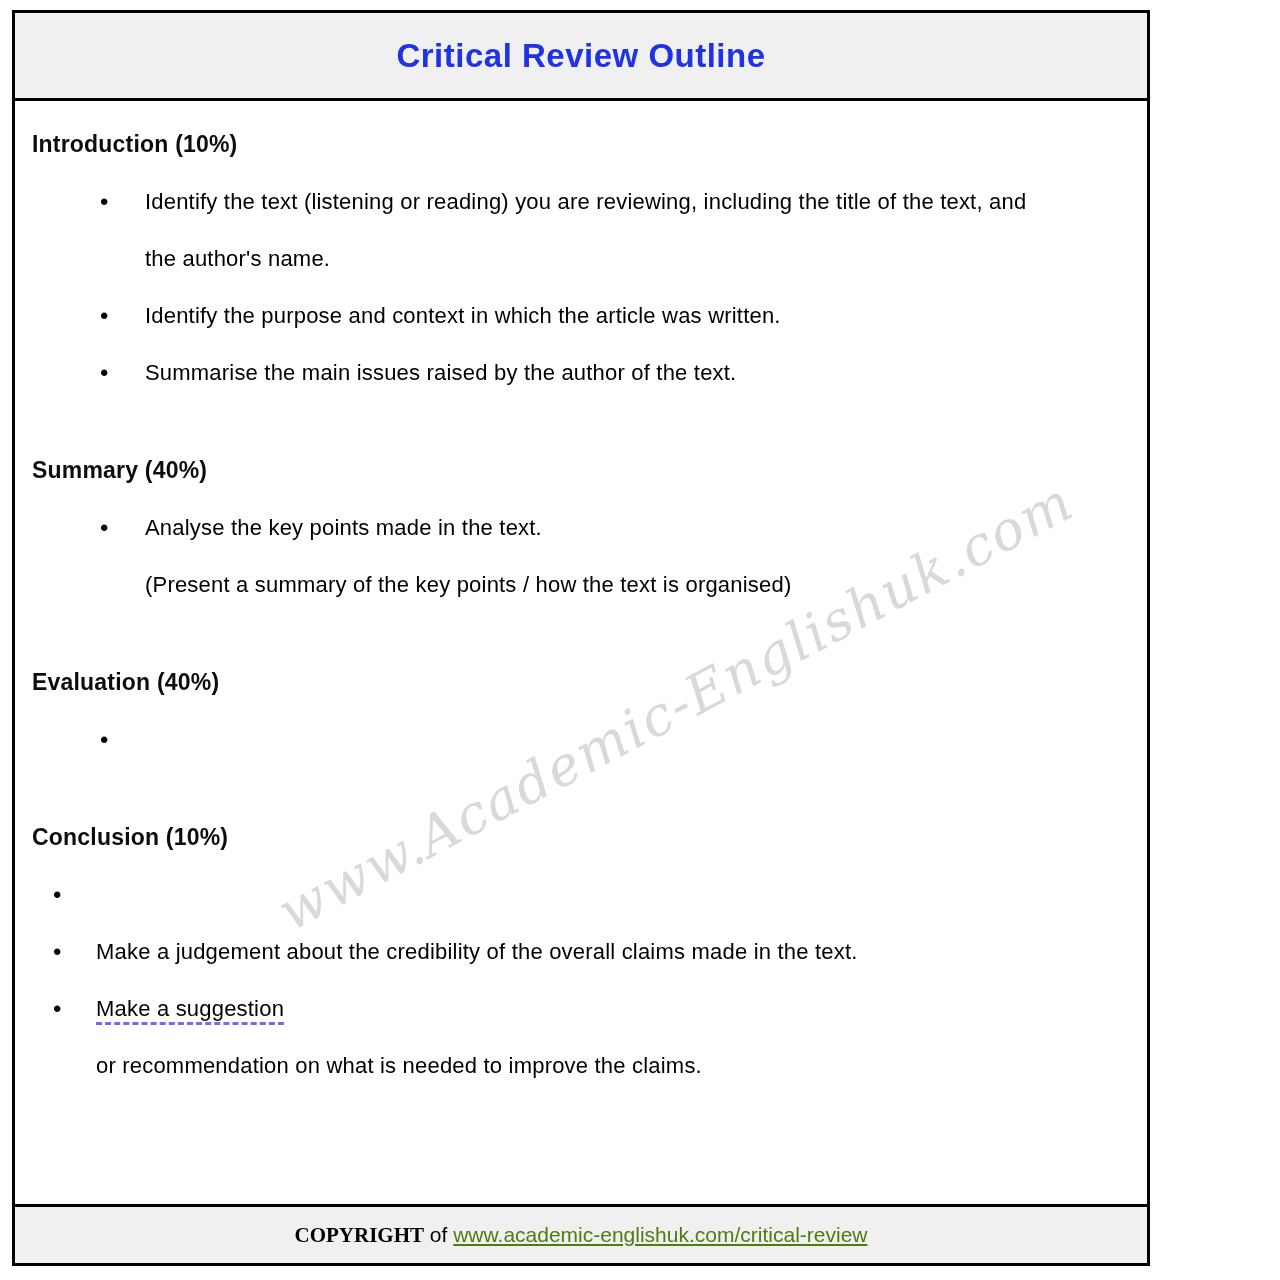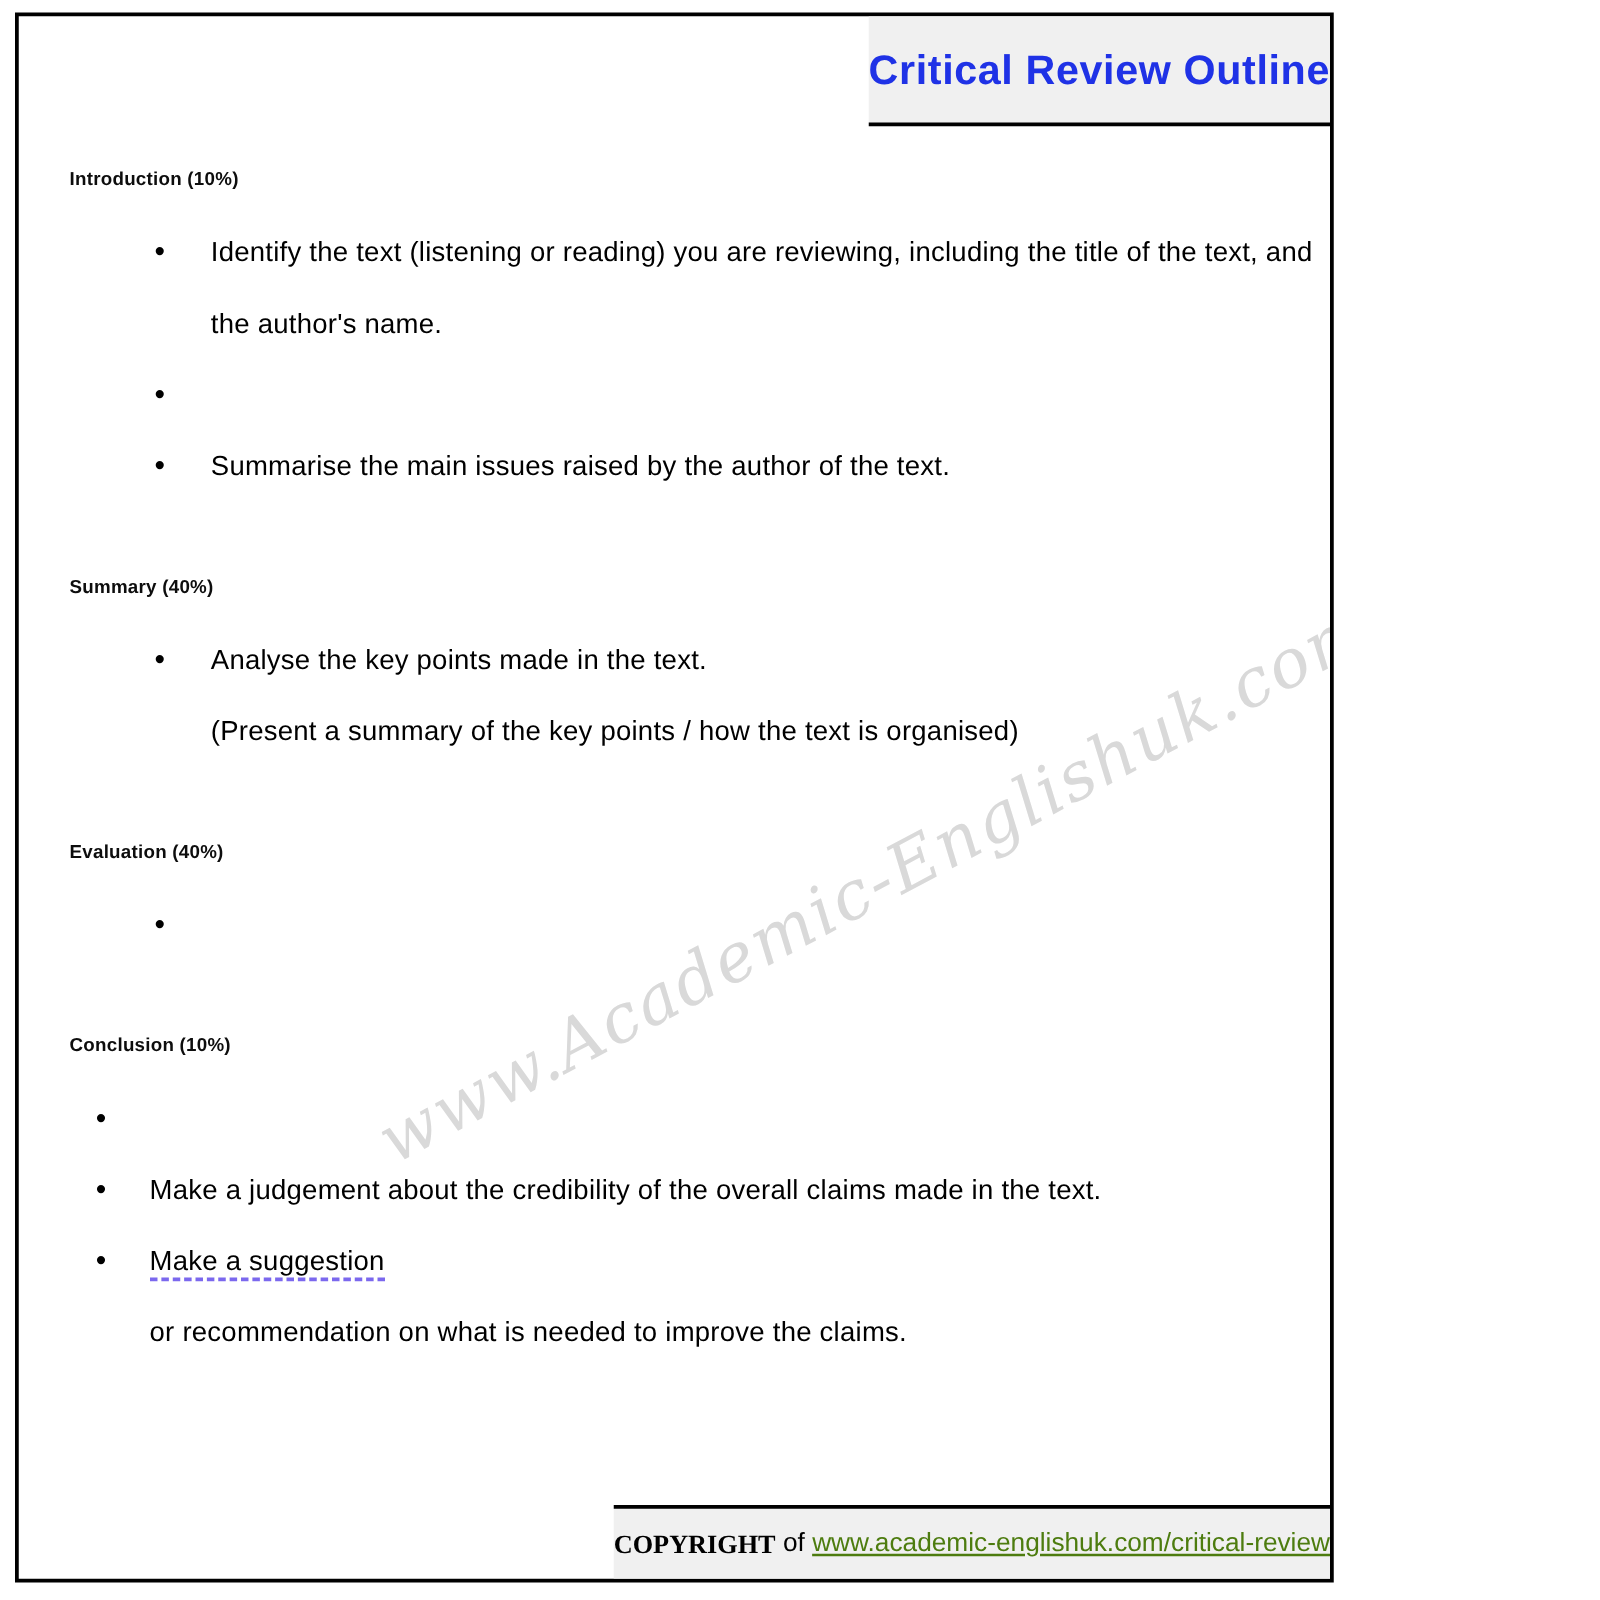--- a/index.html
+++ b/index.html
@@ -6,28 +6,27 @@
   body {
     width: 1280px; height: 1280px;
     background: #ffffff;
     font-family: "Liberation Sans", sans-serif;
     position: relative;
     overflow: hidden;
   }
   .document {
     position: absolute;
     left: 12px; top: 10px;
-    width: 1055px; height: 1256px;
+    width: 1138px; height: 1256px;
     box-sizing: border-box;
     border: 3px solid #000000;
     background: #ffffff;
     display: flex;
     flex-direction: column;
     overflow: hidden;
-    align-items: flex-end;
   }
   .doc-header {
     flex: 0 0 85px;
     background: #f0f0f0;
     border-bottom: 3px solid #000000;
     display: flex;
     align-items: center;
     justify-content: center;
     position: relative;
     z-index: 2;
@@ -55,21 +54,21 @@
     font-size: 54px;
     letter-spacing: 2px;
     color: #d9d9d9;
     white-space: nowrap;
     pointer-events: none;
     z-index: 0;
   }
   .section { position: relative; z-index: 1; }
   .section + .section { margin-top: 54px; }
   .section-heading {
-    font-size: 15px;
+    font-size: 23px;
     font-weight: bold;
     color: #0d0d0d;
     line-height: 30px;
     margin: 0;
     letter-spacing: 0.2px;
   }
   .bullet-list { margin-top: 14px; }
   .bullet-item {
     display: flex;
     font-size: 22px;
@@ -123,20 +122,21 @@
     <div class="section">
       <h2 class="section-heading">Introduction (10%)</h2>
       <div class="bullet-list indent-deep">
         <div class="bullet-item">
           <span class="bullet-dot">•</span>
           <span class="bullet-text">Identify the text (listening or reading) you are reviewing, including the title of the text, and
 the author's name.</span>
         </div>
         <div class="bullet-item">
           <span class="bullet-dot">•</span>
+          <span class="bullet-text">Identify the purpose and context in which the article was written.</span>
         </div>
         <div class="bullet-item">
           <span class="bullet-dot">•</span>
           <span class="bullet-text">Summarise the main issues raised by the author of the text.</span>
         </div>
       </div>
     </div>
 
     <div class="section">
       <h2 class="section-heading">Summary (40%)</h2>

